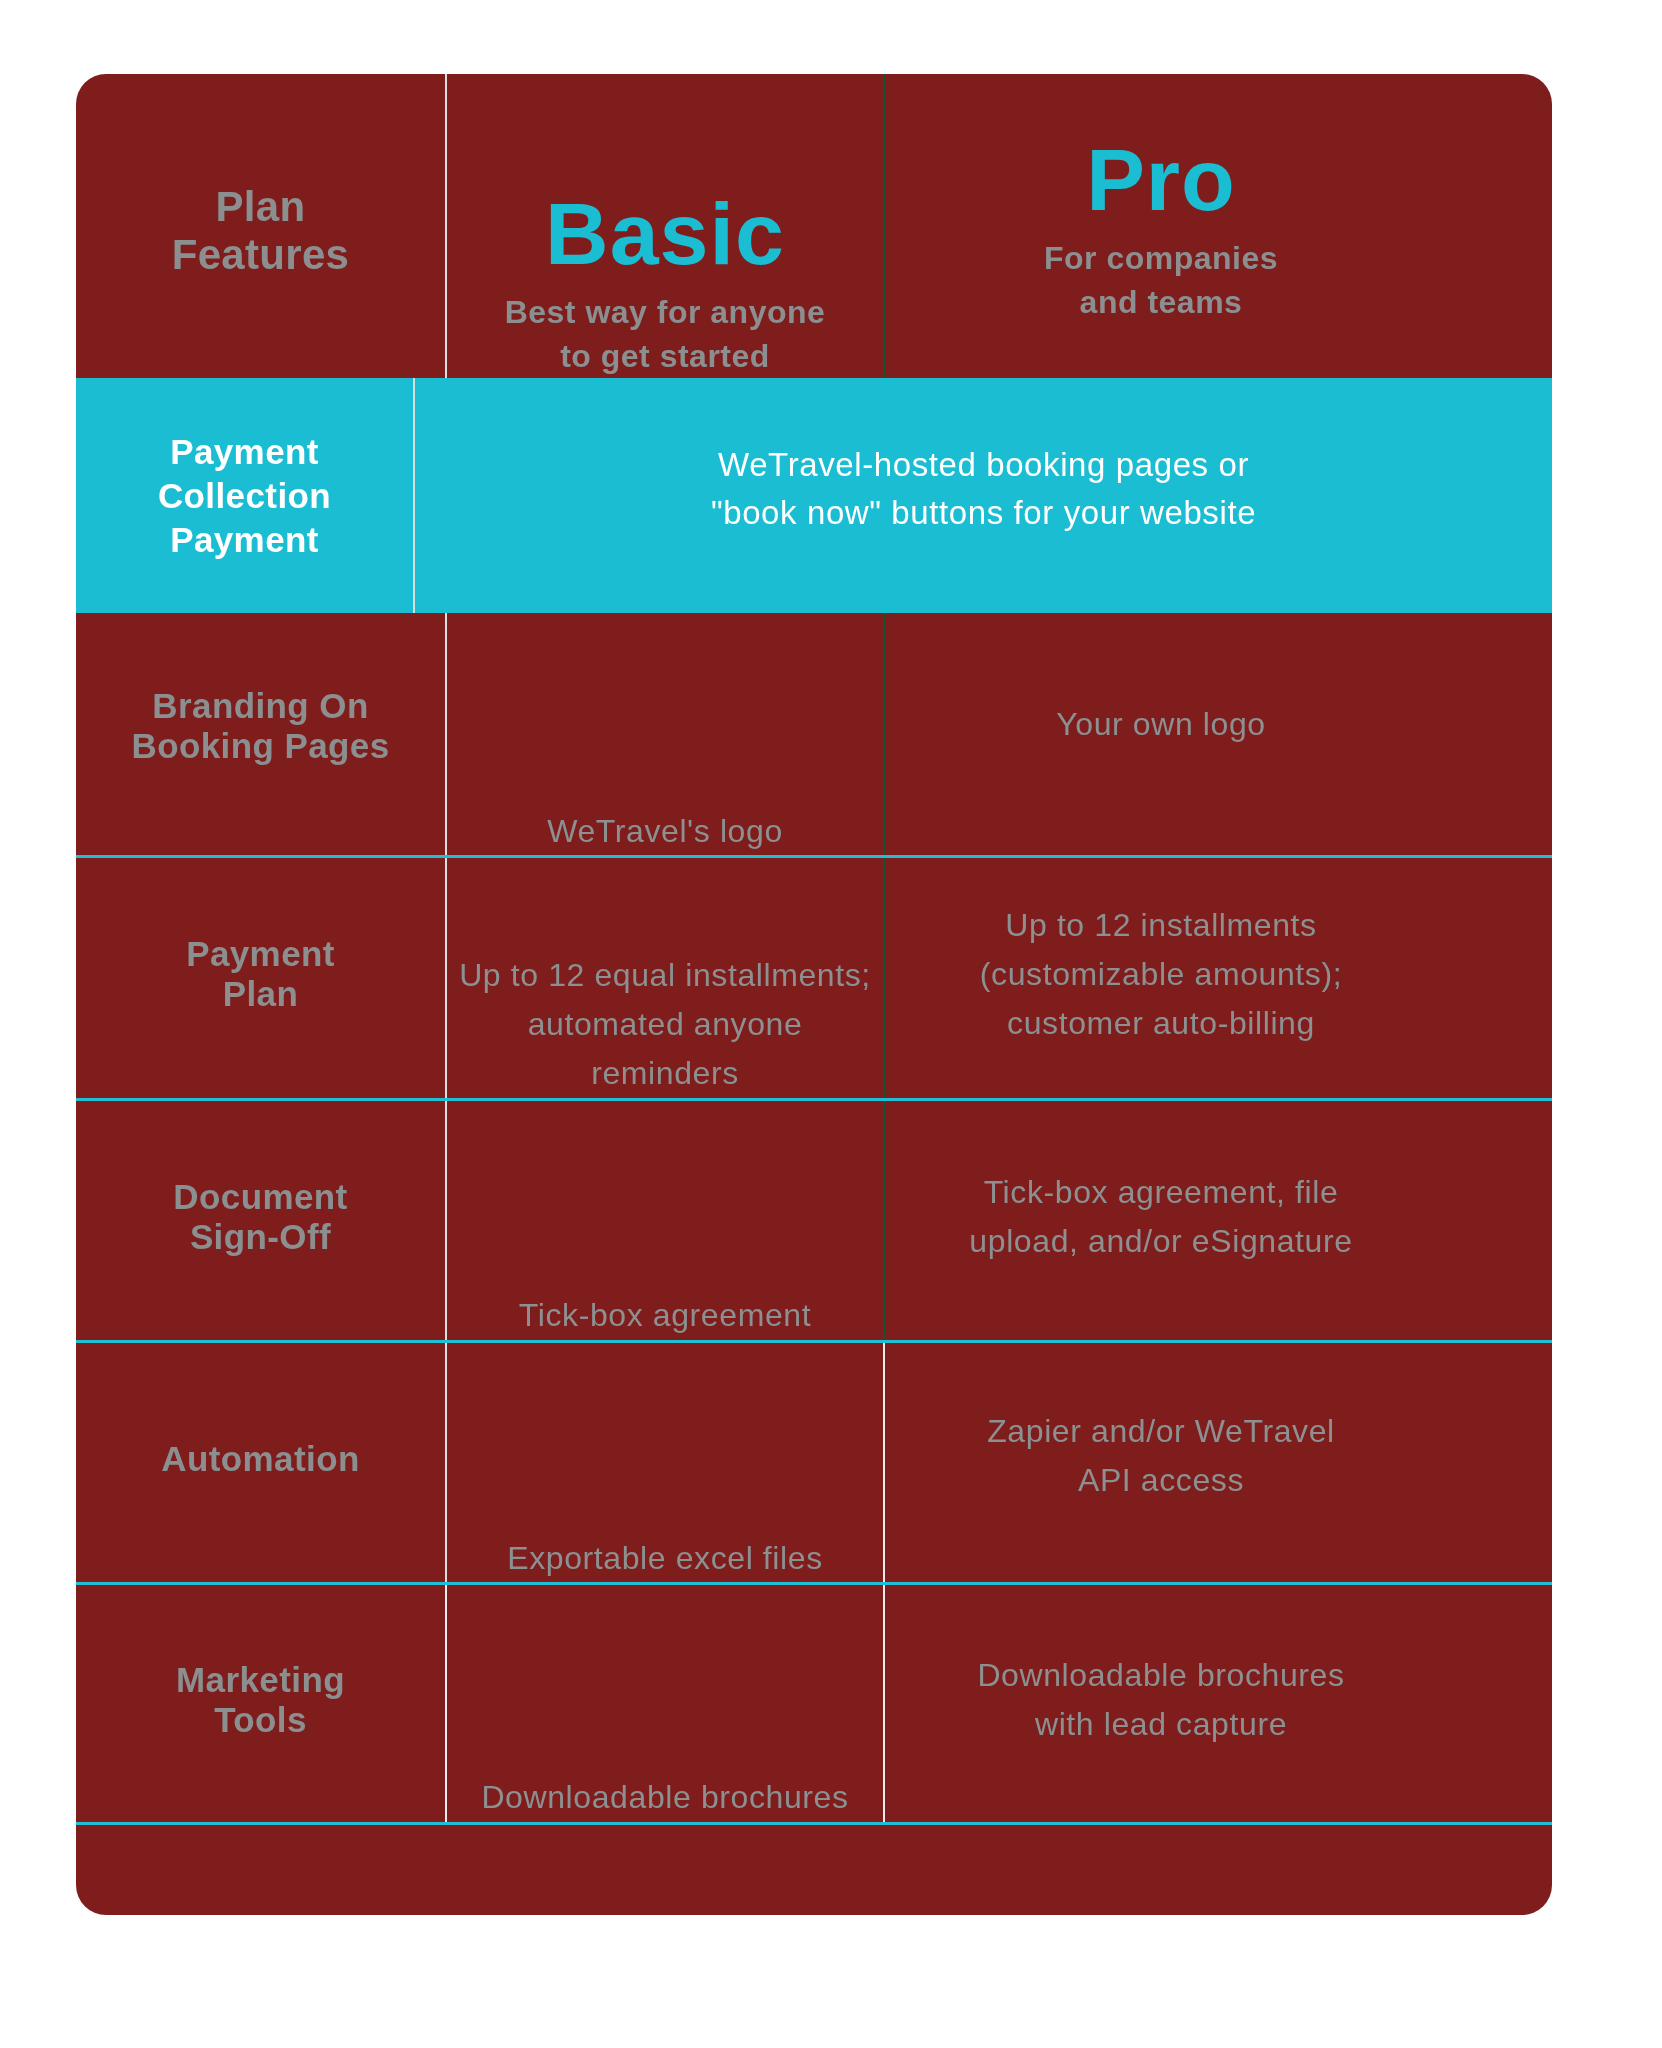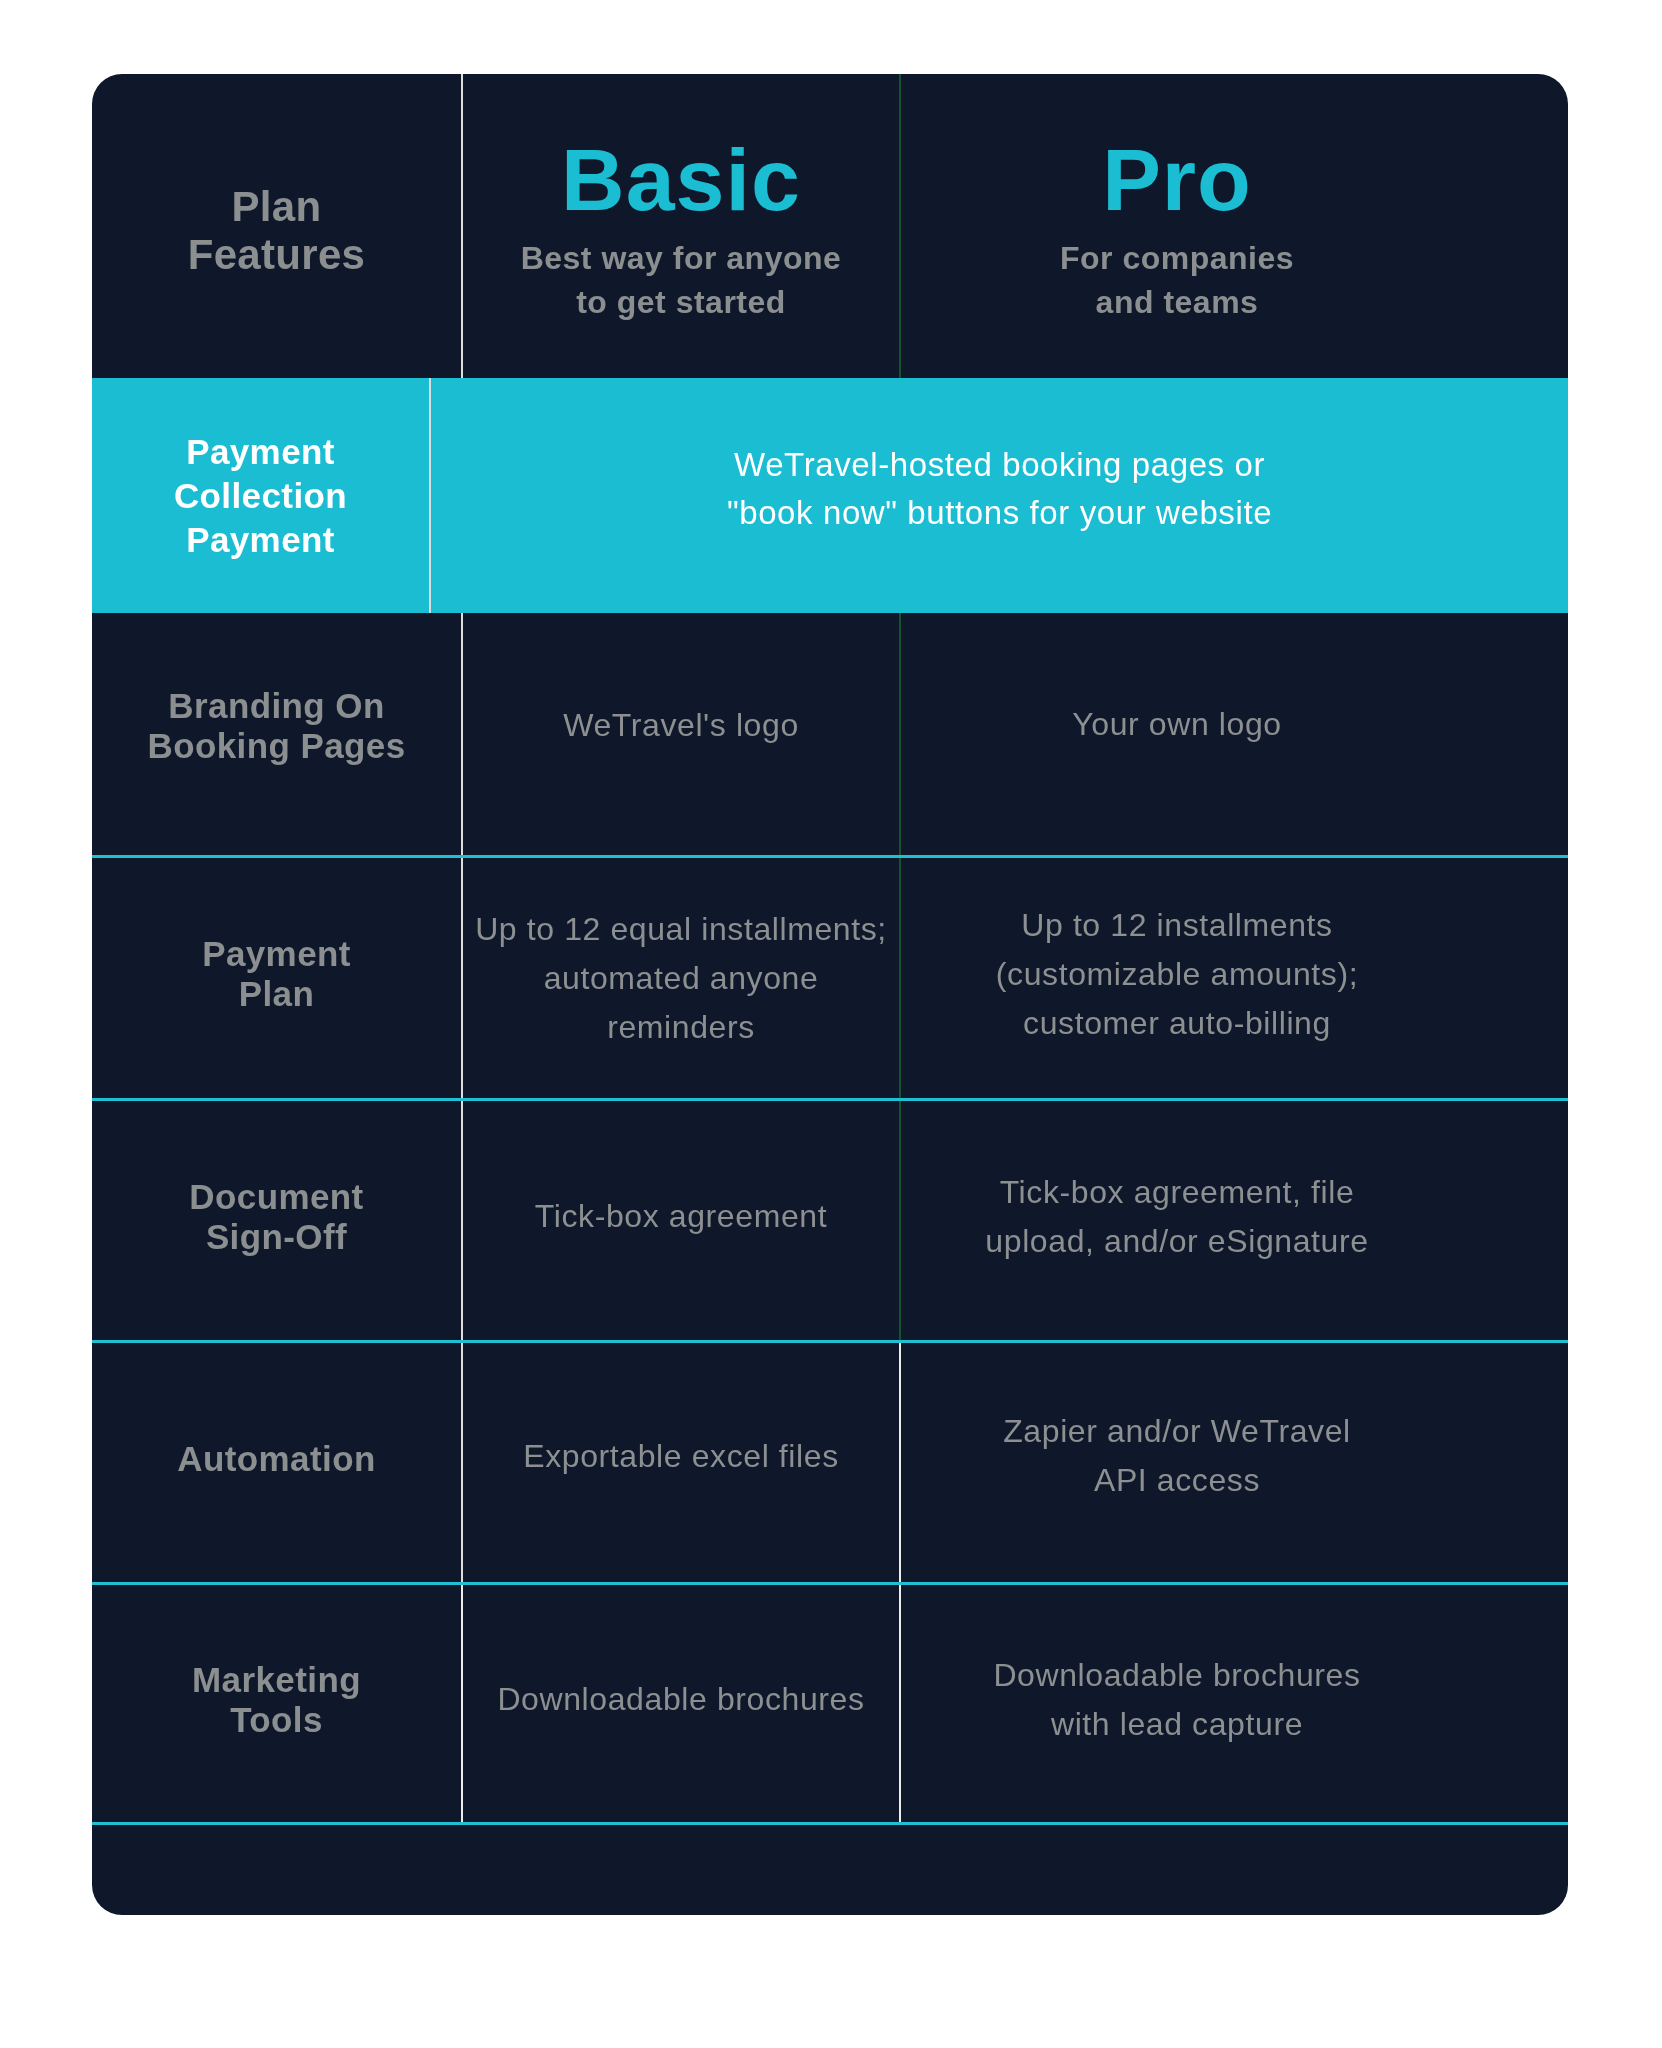--- a/index.html
+++ b/index.html
@@ -9,45 +9,45 @@
     }
     body {
       width: 1662px;
       height: 2048px;
       position: relative;
       overflow: hidden;
       font-family: "Liberation Sans", "DejaVu Sans", sans-serif;
     }
     .card {
       position: absolute;
-      left: 92px;
+      left: 76px;
       top: 74px;
       width: 1476px;
       height: 1841px;
-      background: #0f172a;
+      background: #7f1d1d;
       border-radius: 30px;
       overflow: hidden;
     }
     .row {
       position: absolute;
       left: 0;
       width: 1476px;
       display: flex;
     }
     .cell {
       position: relative;
       height: 100%;
       display: flex;
       align-items: center;
       justify-content: center;
       text-align: center;
       box-sizing: border-box;
     }
     .c0 { width: 369px; }
-    .c1 { width: 438px; border-left: 2px solid #dedede; }
+    .c1 { width: 438px; border-left: 2px solid #dedede; align-items: flex-end; }
     .c2 { width: 554px; border-left: 2px solid #14532d; }
     .c12 { width: 1247px; border-left: 2px solid #d9dcdd; }
 
     .sep {
       position: absolute;
       left: 0;
       width: 1476px;
       height: 3px;
       background: #1fbfd4;
     }

